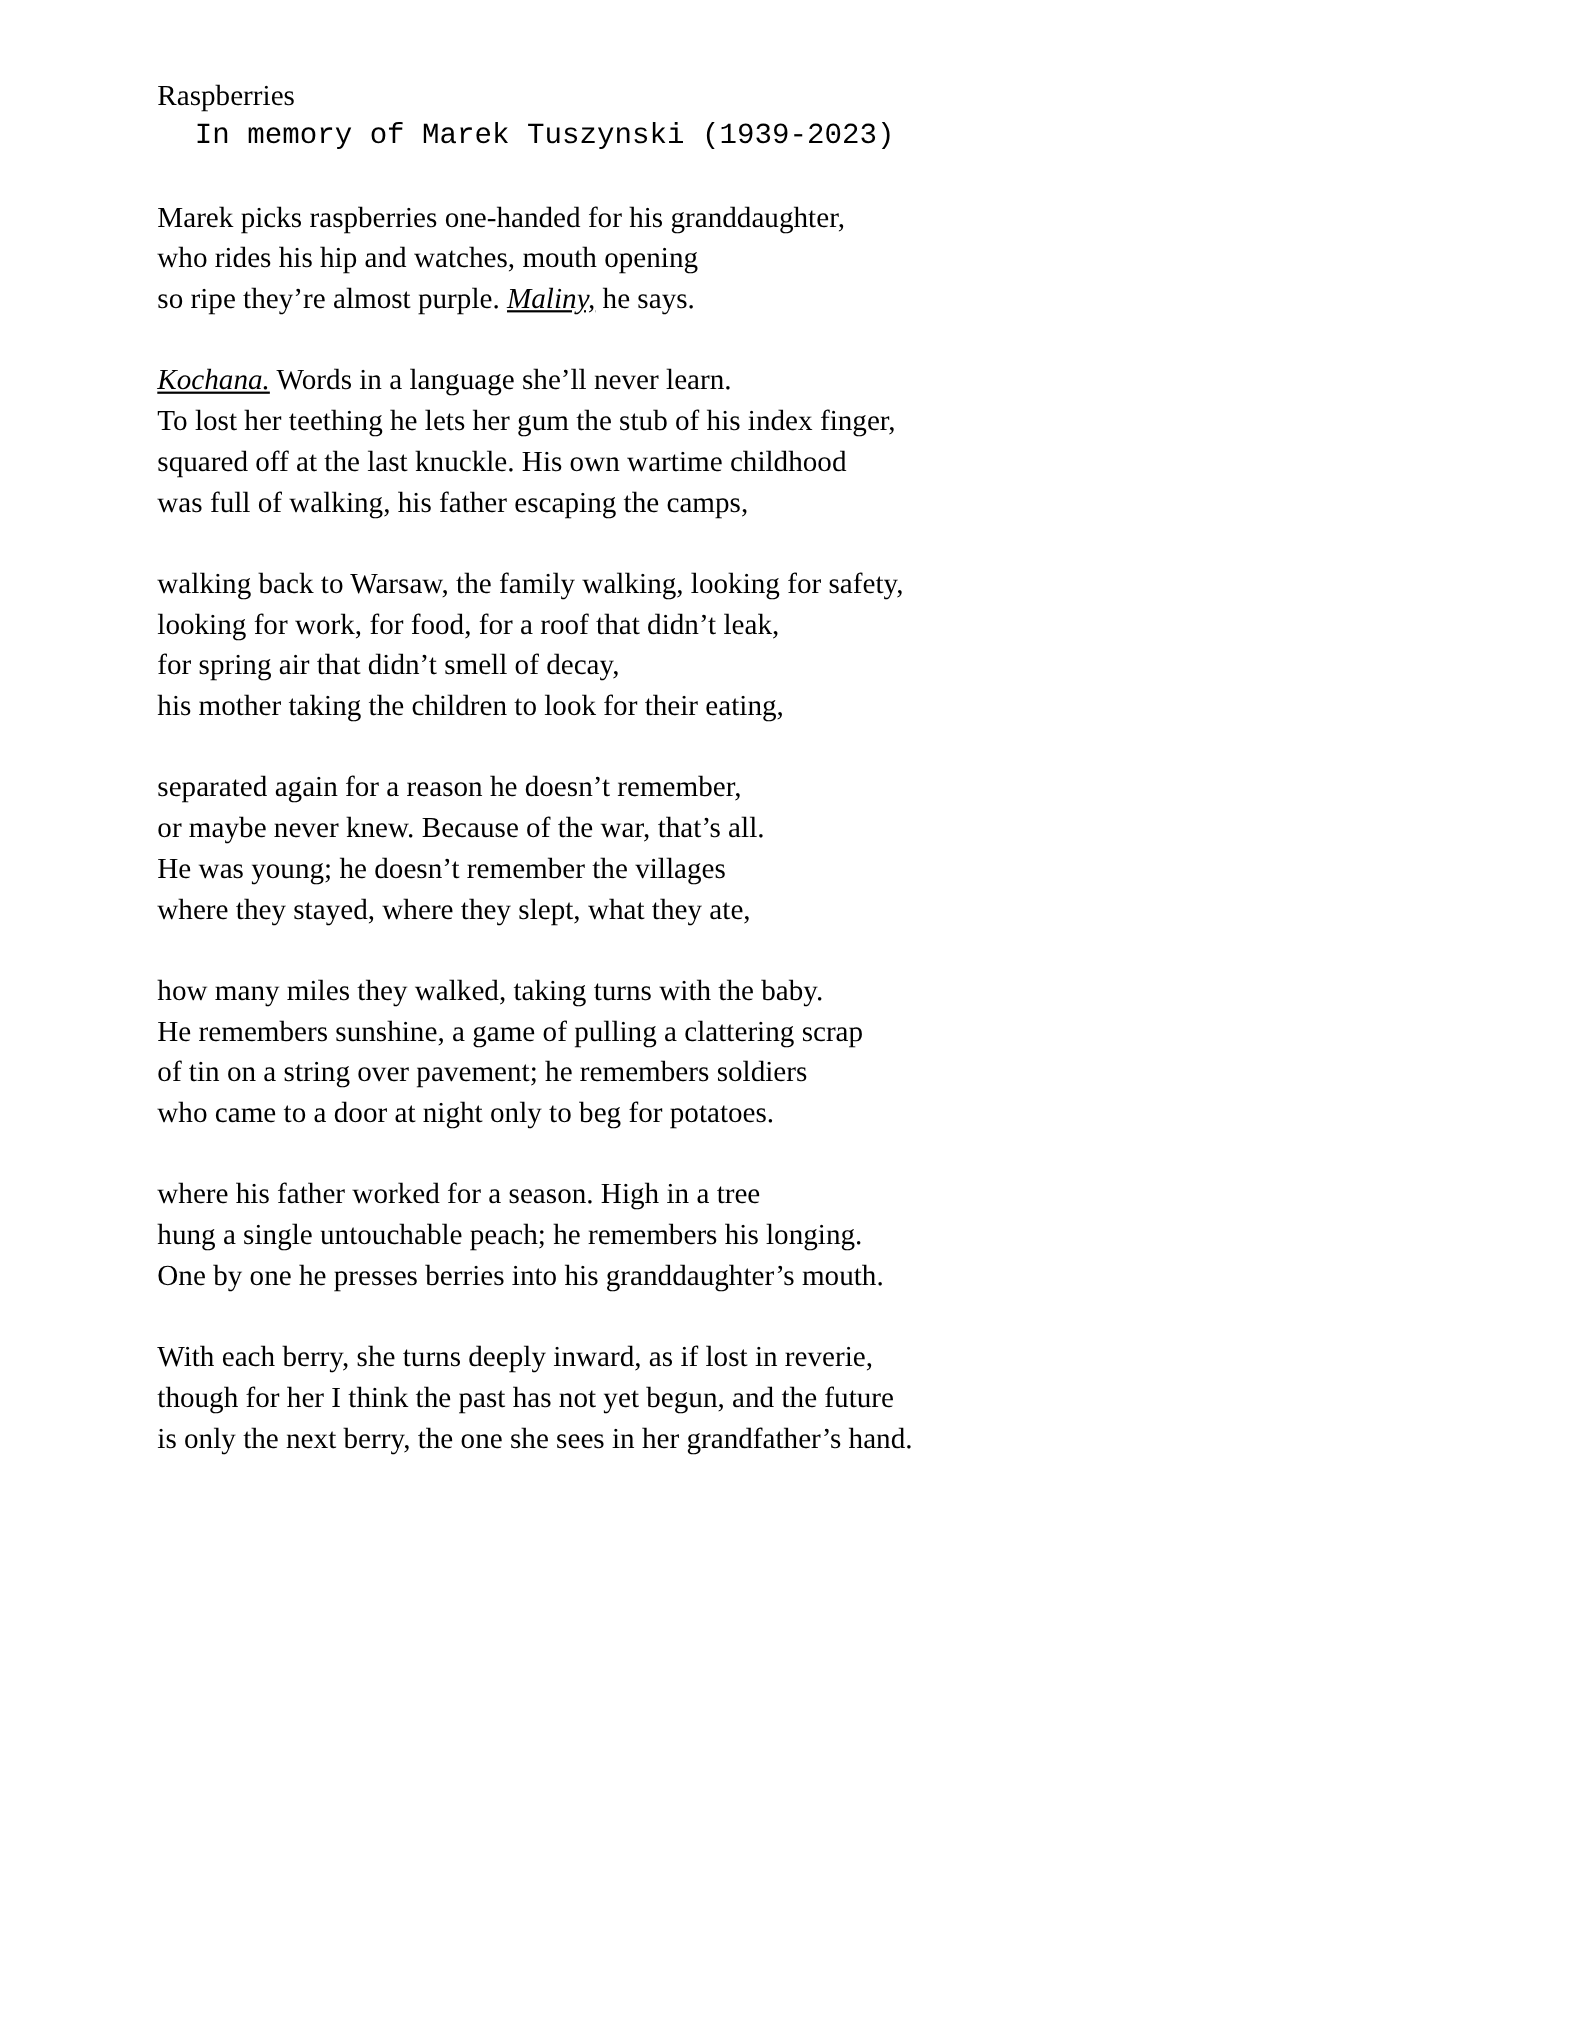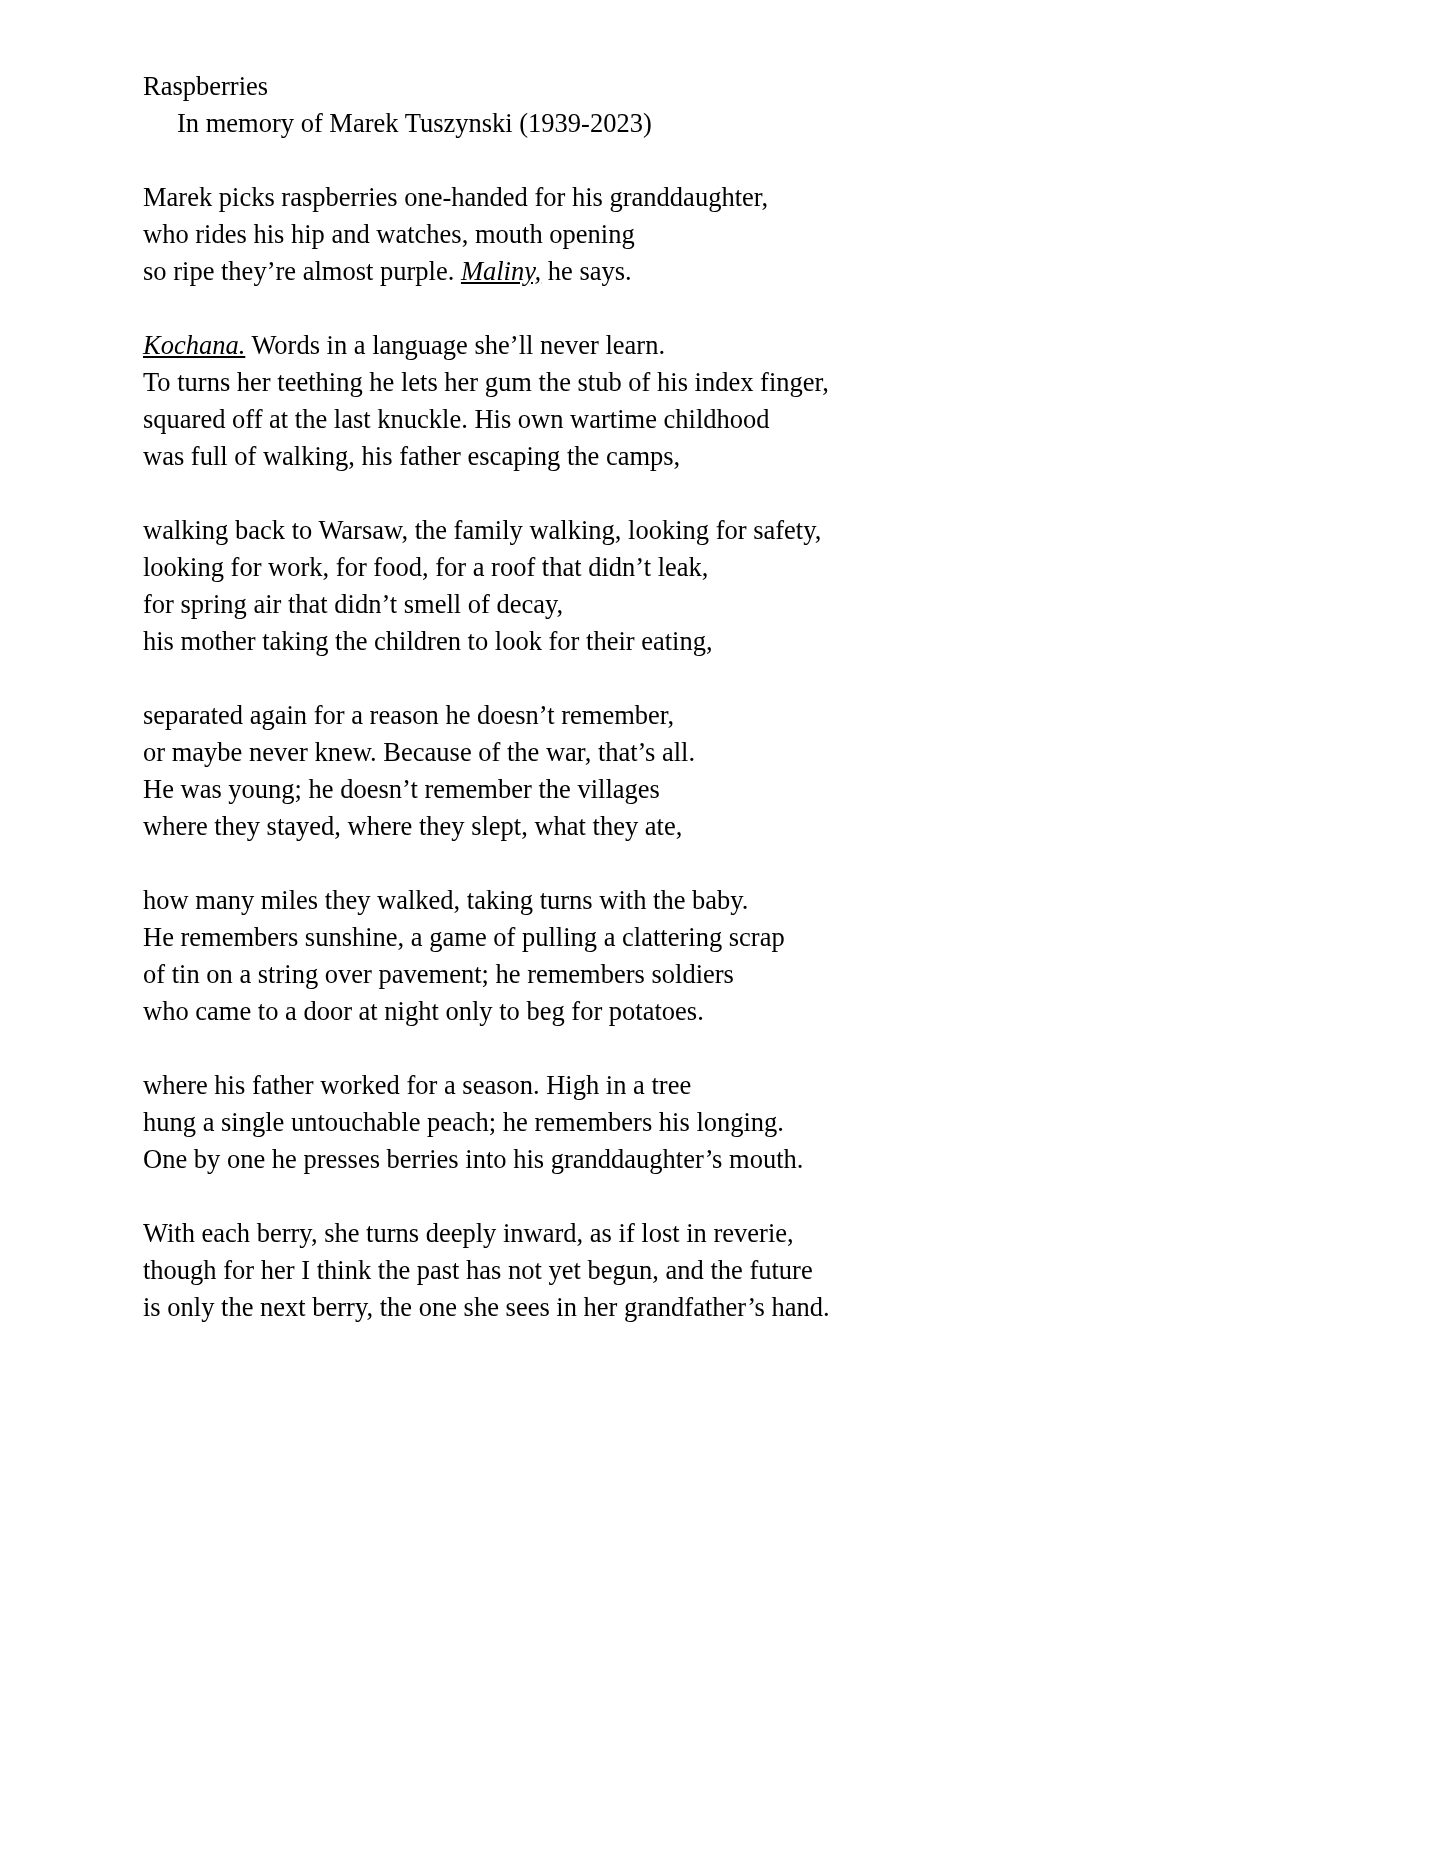--- a/index.html
+++ b/index.html
@@ -31,20 +31,21 @@
   .poem-title {
     font-size: 26.5px;
     line-height: 37px;
     white-space: pre;
   }
   .dedication {
     font-size: 26.5px;
     line-height: 37px;
     padding-left: 34px;
     white-space: pre;
+    font-family: Liberation Mono, monospace;
   }
   .stanza {
     margin-top: 37px;
   }
   .stanza .line {
     font-size: 26.5px;
     line-height: 37px;
     white-space: pre-wrap;
   }
   .line em, .line .ital {
@@ -64,21 +65,21 @@
     </header>
 
     <div id="stanza-container">
         <div class="stanza">
           <div class="line"><span>Marek picks raspberries one-handed for his granddaughter,</span></div>
           <div class="line"><span>who rides his hip and watches, mouth opening</span></div>
           <div class="line"><span>so ripe they’re almost purple. </span><em class="ital">Maliny,</em><span> he says.</span></div>
         </div>
         <div class="stanza">
           <div class="line"><em class="ital">Kochana.</em><span> Words in a language she’ll never learn.</span></div>
-          <div class="line"><span>To turns her teething he lets her gum the stub of his index finger,</span></div>
+          <div class="line"><span>To lost her teething he lets her gum the stub of his index finger,</span></div>
           <div class="line"><span>squared off at the last knuckle. His own wartime childhood</span></div>
           <div class="line"><span>was full of walking, his father escaping the camps,</span></div>
         </div>
         <div class="stanza">
           <div class="line"><span>walking back to Warsaw, the family walking, looking for safety,</span></div>
           <div class="line"><span>looking for work, for food, for a roof that didn’t leak,</span></div>
           <div class="line"><span>for spring air that didn’t smell of decay,</span></div>
           <div class="line"><span>his mother taking the children to look for their eating,</span></div>
         </div>
         <div class="stanza">

